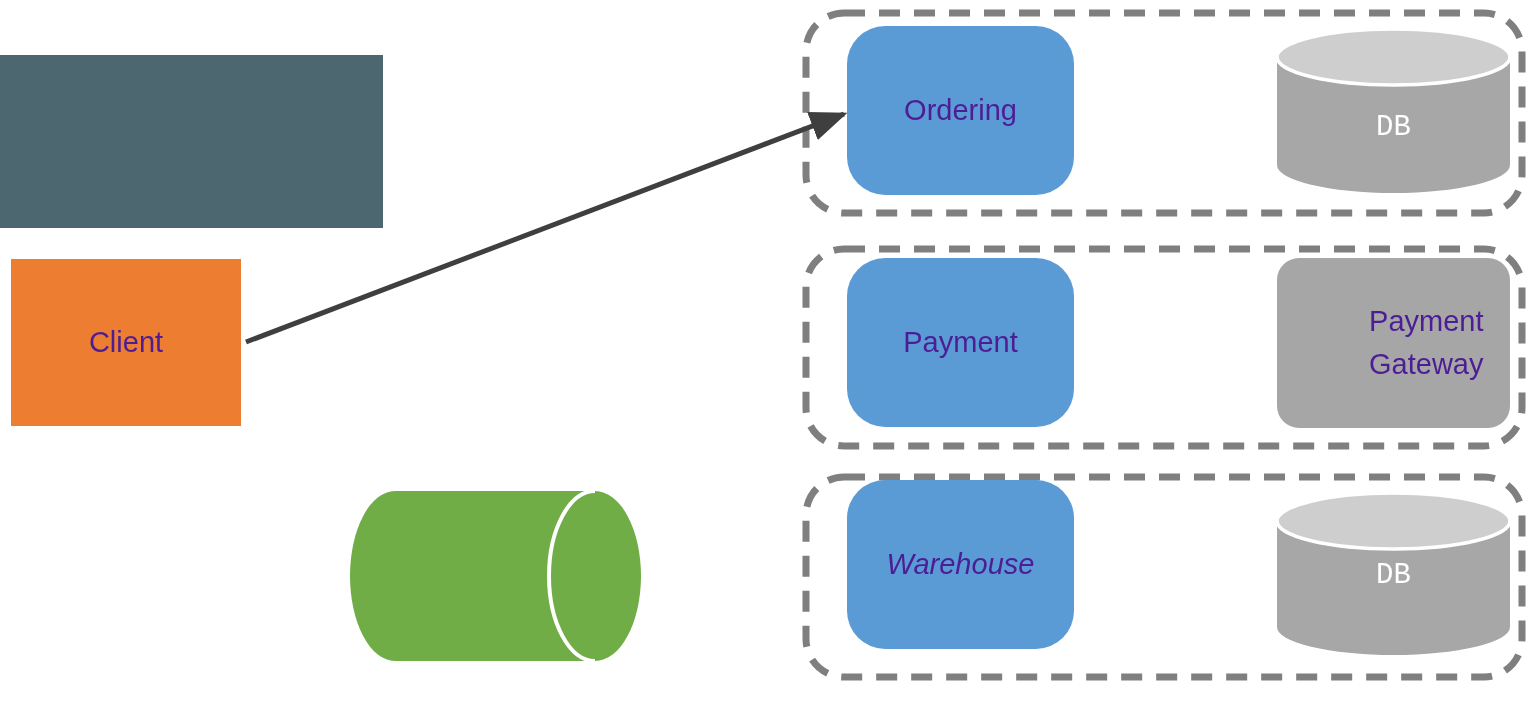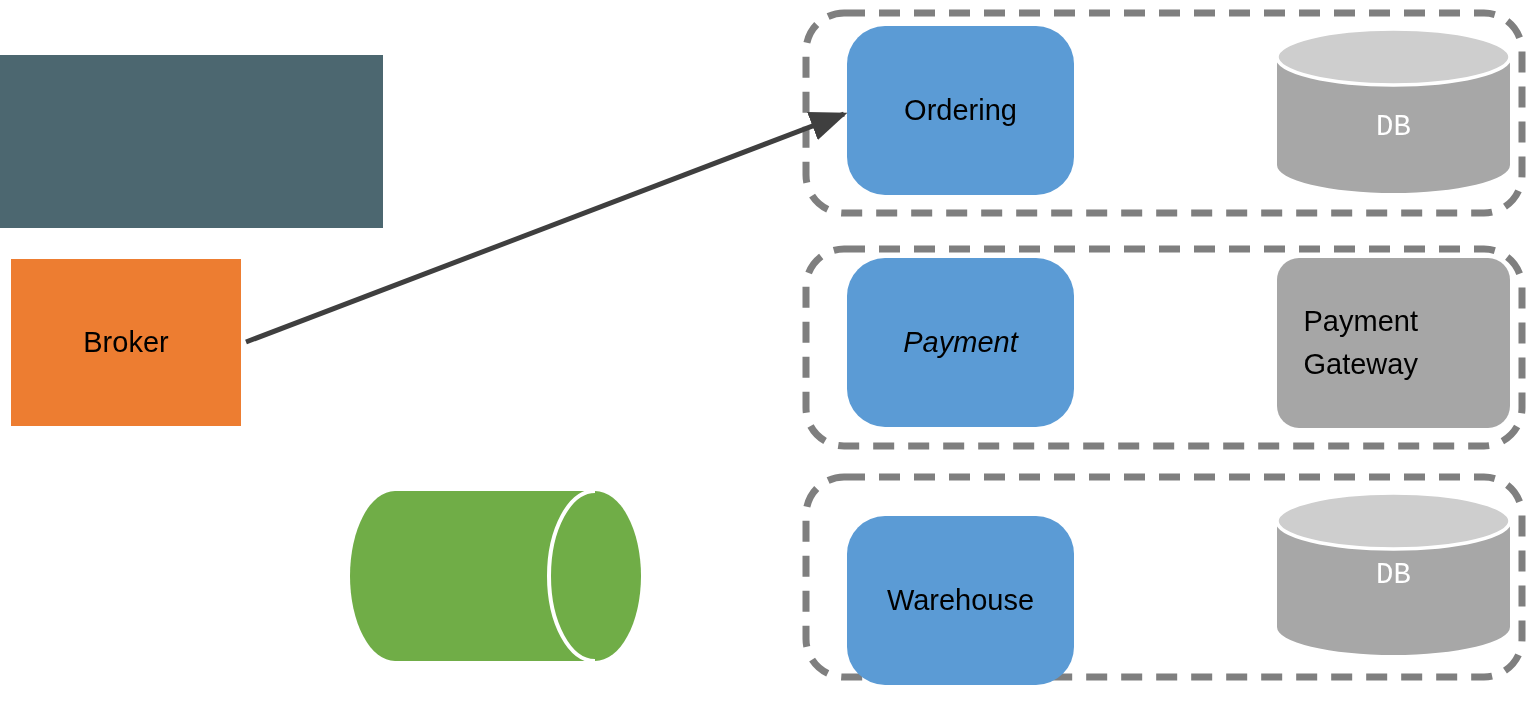--- a/index.html
+++ b/index.html
@@ -20,44 +20,44 @@
     left: 0;
     top: 0;
     width: 1536px;
     height: 701px;
   }
   .node {
     position: absolute;
     display: flex;
     align-items: center;
     justify-content: center;
-    color: #000000;
+    color: #4c1d95;
     font-size: 29px;
-    text-align: left;
+    text-align: right;
     line-height: 1.5;
   }
   .banner {
     left: 0; top: 55px;
     width: 383px; height: 173px;
     background: #4c6770;
   }
   .client {
     left: 11px; top: 259px;
     width: 230px; height: 167px;
     background: #ed7d31;
   }
   .service {
     left: 847px;
     width: 227px; height: 169px;
     background: #5b9bd5;
     border-radius: 38px;
   }
   .service.ordering  { top: 26px; }
-  .service.payment   { top: 258px; font-style: italic; }
-  .service.warehouse { top: 516px; }
+  .service.payment   { top: 258px; }
+  .service.warehouse { top: 480px; font-style: italic; }
   .gateway {
     left: 1277px; top: 258px;
     width: 233px; height: 170px;
     background: #a6a6a6;
     border-radius: 22px;
   }
   .gateway .label-span { max-width: 180px; }
   .float-label {
     position: absolute;
     display: flex;
@@ -102,21 +102,21 @@
       <path d="M 1277 521 L 1277 627 A 116.5 28 0 0 0 1510 627 L 1510 521 A 116.5 28 0 0 1 1277 521 Z" fill="#a7a7a7"></path>
       <ellipse cx="1393.5" cy="521" rx="116.5" ry="28" fill="#cecece" stroke="#ffffff" stroke-width="3.5"></ellipse>
     </g>
 
     <line x1="246" y1="342" x2="844" y2="114" stroke="#3f3f3f" stroke-width="5" marker-end="url(#arrowhead)"></line>
   </svg>
 
   <div class="node banner"></div>
 
   <div class="node client">
-    <span class="label-span">Broker</span>
+    <span class="label-span">Client</span>
   </div>
 
 
   <div class="node service ordering">
     <span class="label-span">Ordering</span>
   </div>
   <div class="node service payment">
     <span class="label-span">Payment</span>
   </div>
   <div class="node service warehouse">

